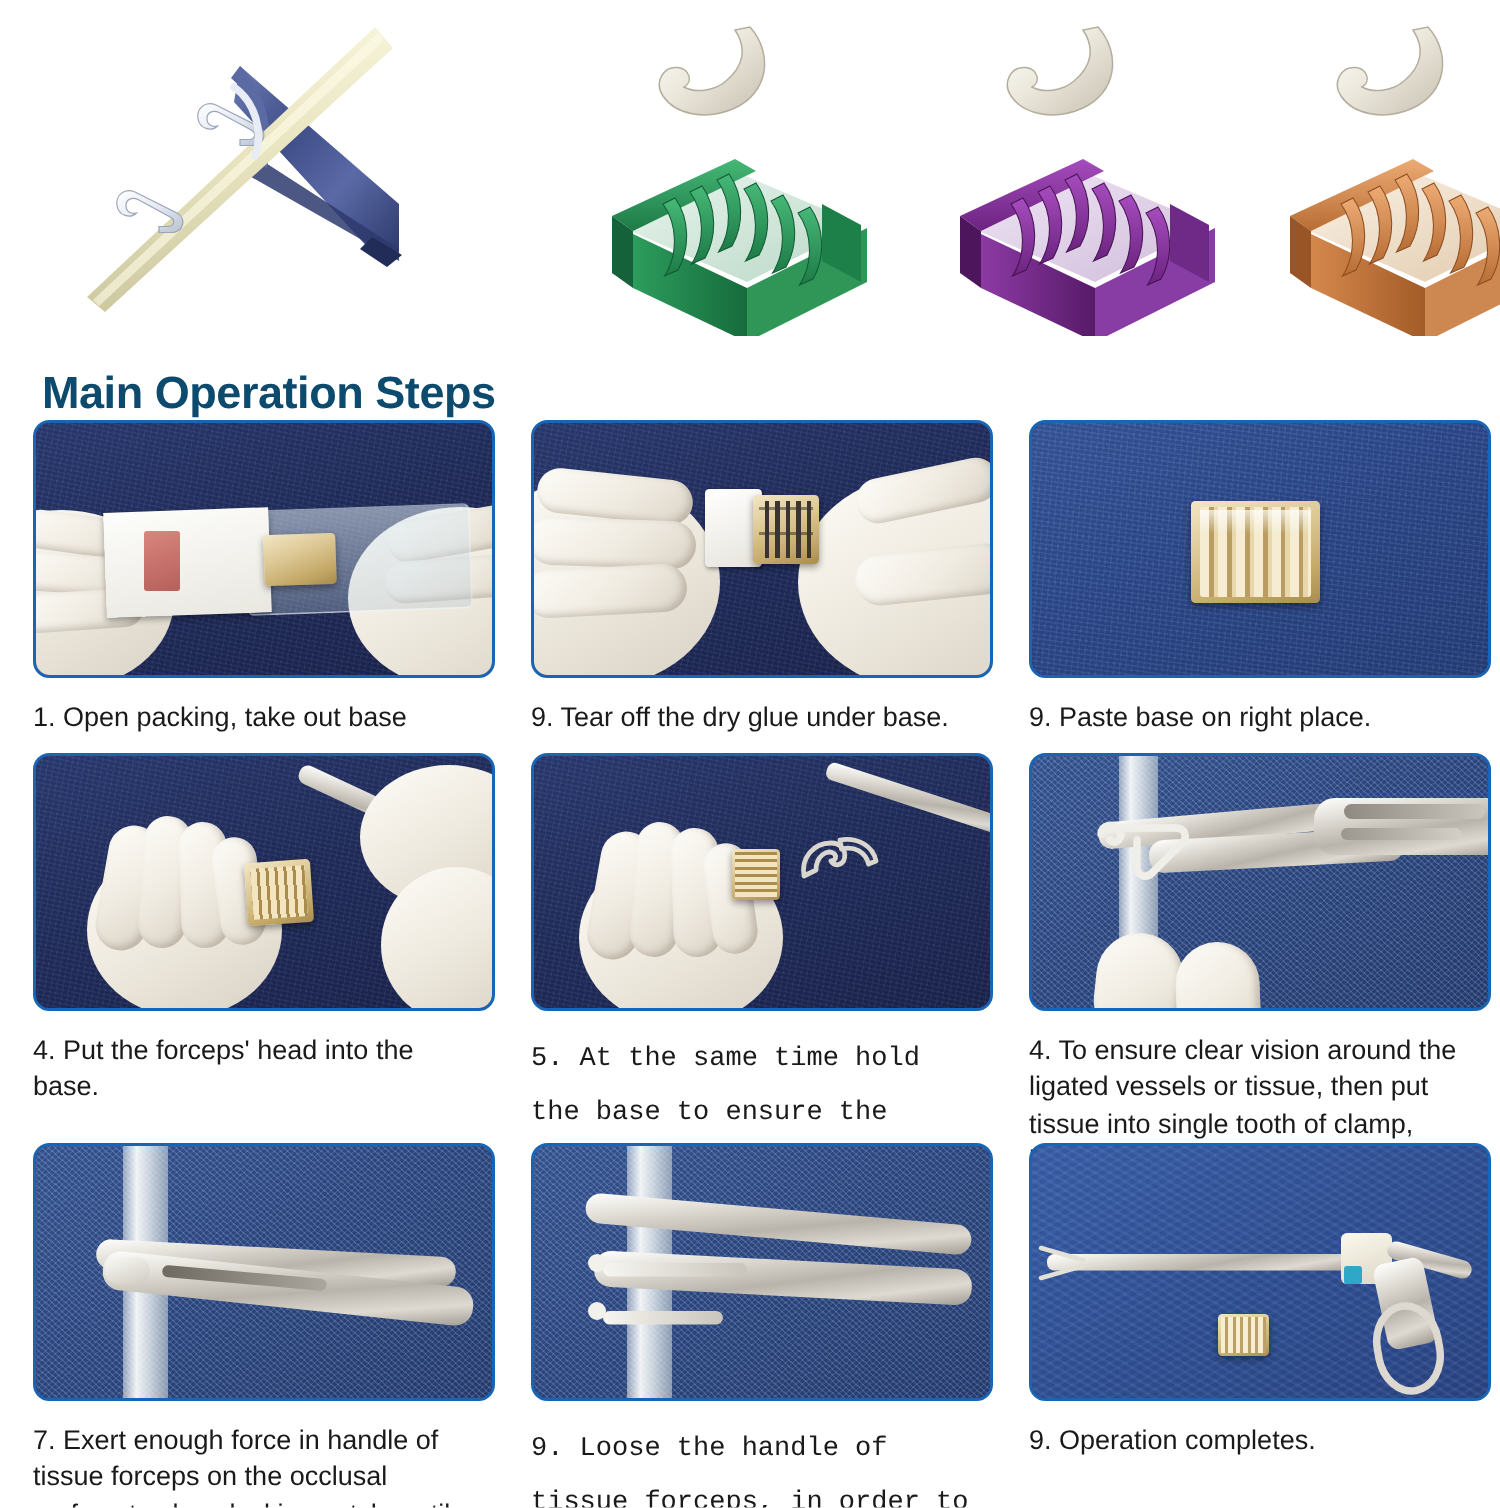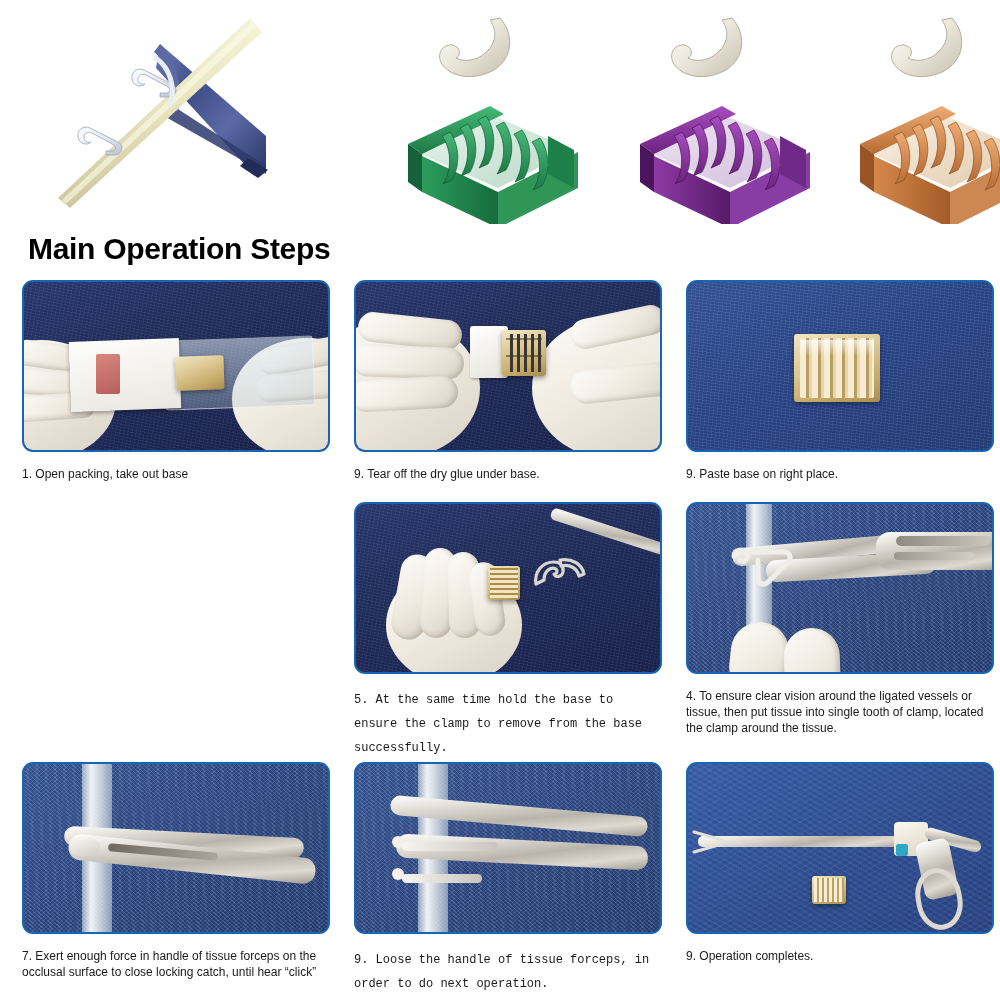--- a/index.html
+++ b/index.html
@@ -37,24 +37,24 @@
   .cartridge-group.g2 { left: 630px; }
   .cartridge-group.g3 { left: 850px; }
 
   .single-clip { position: absolute; left: 30px; top: 0; width: 120px; height: 82px; }
   .cartridge  { position: absolute; left: 0px; top: 82px; width: 190px; height: 128px; }
 
   
   .section-title {
     position: absolute;
     left: 28px;
-    top: 232px;
+    top: 246px;
     font-size: 30px;
     font-weight: bold;
-    color: #000000;
+    color: #0c4a6e;
     letter-spacing: -0.3px;
     font-family: "Liberation Sans", sans-serif;
   }
 
   
   .steps {
     position: absolute;
     left: 0;
     top: 280px;
     width: 1000px;
@@ -136,21 +136,21 @@
   .base-cartridge {
     position: absolute;
     background: linear-gradient(160deg, #f2e6c4 0%, #ddc894 40%, #c4a968 75%, #a98c4e 100%);
     border-radius: 3px;
     box-shadow: 0 2px 5px rgba(0,0,0,.4);
   }
 
   
   .caption {
     margin-top: 14px;
-    font-size: 12px;
+    font-size: 18px;
     color: #1a1a1a;
     line-height: 1.35;
     font-family: "Liberation Sans", sans-serif;
     width: 300px;
   }
   .caption.loose { line-height: 2.0; font-family: Liberation Mono, monospace; }
 </style>
 </head>
 <body>
 
@@ -376,20 +376,37 @@
              border-radius:2px;"></div>
           <div style="position:absolute; left:112px; top:58px; width:74px; height:16px; background:linear-gradient(180deg,rgba(255,255,255,.7),rgba(255,255,255,0));"></div>
         </div>
       </div>
       <div class="caption">9. Paste base on right place.</div>
     </div>
   </div>
 
   <div class="step-row r2">
 
+    <div class="step c1">
+      <div class="photo-frame">
+        <div class="photo bg-navy">
+          <div class="glove" style="left:34px; top:58px; width:130px; height:116px;"></div>
+          <div class="finger" style="left:44px; top:46px; width:34px; height:84px; transform:rotate(10deg);"></div>
+          <div class="finger" style="left:70px; top:40px; width:32px; height:88px; transform:rotate(4deg);"></div>
+          <div class="finger" style="left:96px; top:44px; width:32px; height:84px; transform:rotate(-2deg);"></div>
+          <div class="finger" style="left:120px; top:54px; width:30px; height:72px; transform:rotate(-8deg);"></div>
+          <div class="base-cartridge" style="left:140px; top:70px; width:44px; height:42px; transform:rotate(-4deg);"></div>
+          <div style="position:absolute; left:144px; top:74px; width:36px; height:34px; background:repeating-linear-gradient(90deg,#f2e5c0 0 4px,#a98c4e 4px 6px); transform:rotate(-4deg);"></div>
+          <div class="metal" style="left:170px; top:30px; width:124px; height:13px; transform:rotate(25deg); border-radius:6px;"></div>
+          <div class="glove" style="right:-30px; top:6px; width:118px; height:96px;"></div>
+          <div class="glove" style="right:-26px; top:74px; width:100px; height:104px;"></div>
+        </div>
+      </div>
+      <div class="caption">4. Put the forceps' head into the base.</div>
+    </div>
 
     <div class="step c2">
       <div class="photo-frame">
         <div class="photo bg-navy">
           <div class="glove" style="left:30px; top:62px; width:136px; height:118px;"></div>
           <div class="finger" style="left:40px; top:50px; width:34px; height:86px; transform:rotate(10deg);"></div>
           <div class="finger" style="left:66px; top:44px; width:32px; height:90px; transform:rotate(4deg);"></div>
           <div class="finger" style="left:92px; top:48px; width:32px; height:86px; transform:rotate(-2deg);"></div>
           <div class="finger" style="left:116px; top:58px; width:30px; height:74px; transform:rotate(-8deg);"></div>
           <div class="base-cartridge" style="left:132px; top:62px; width:32px; height:34px;"></div>

